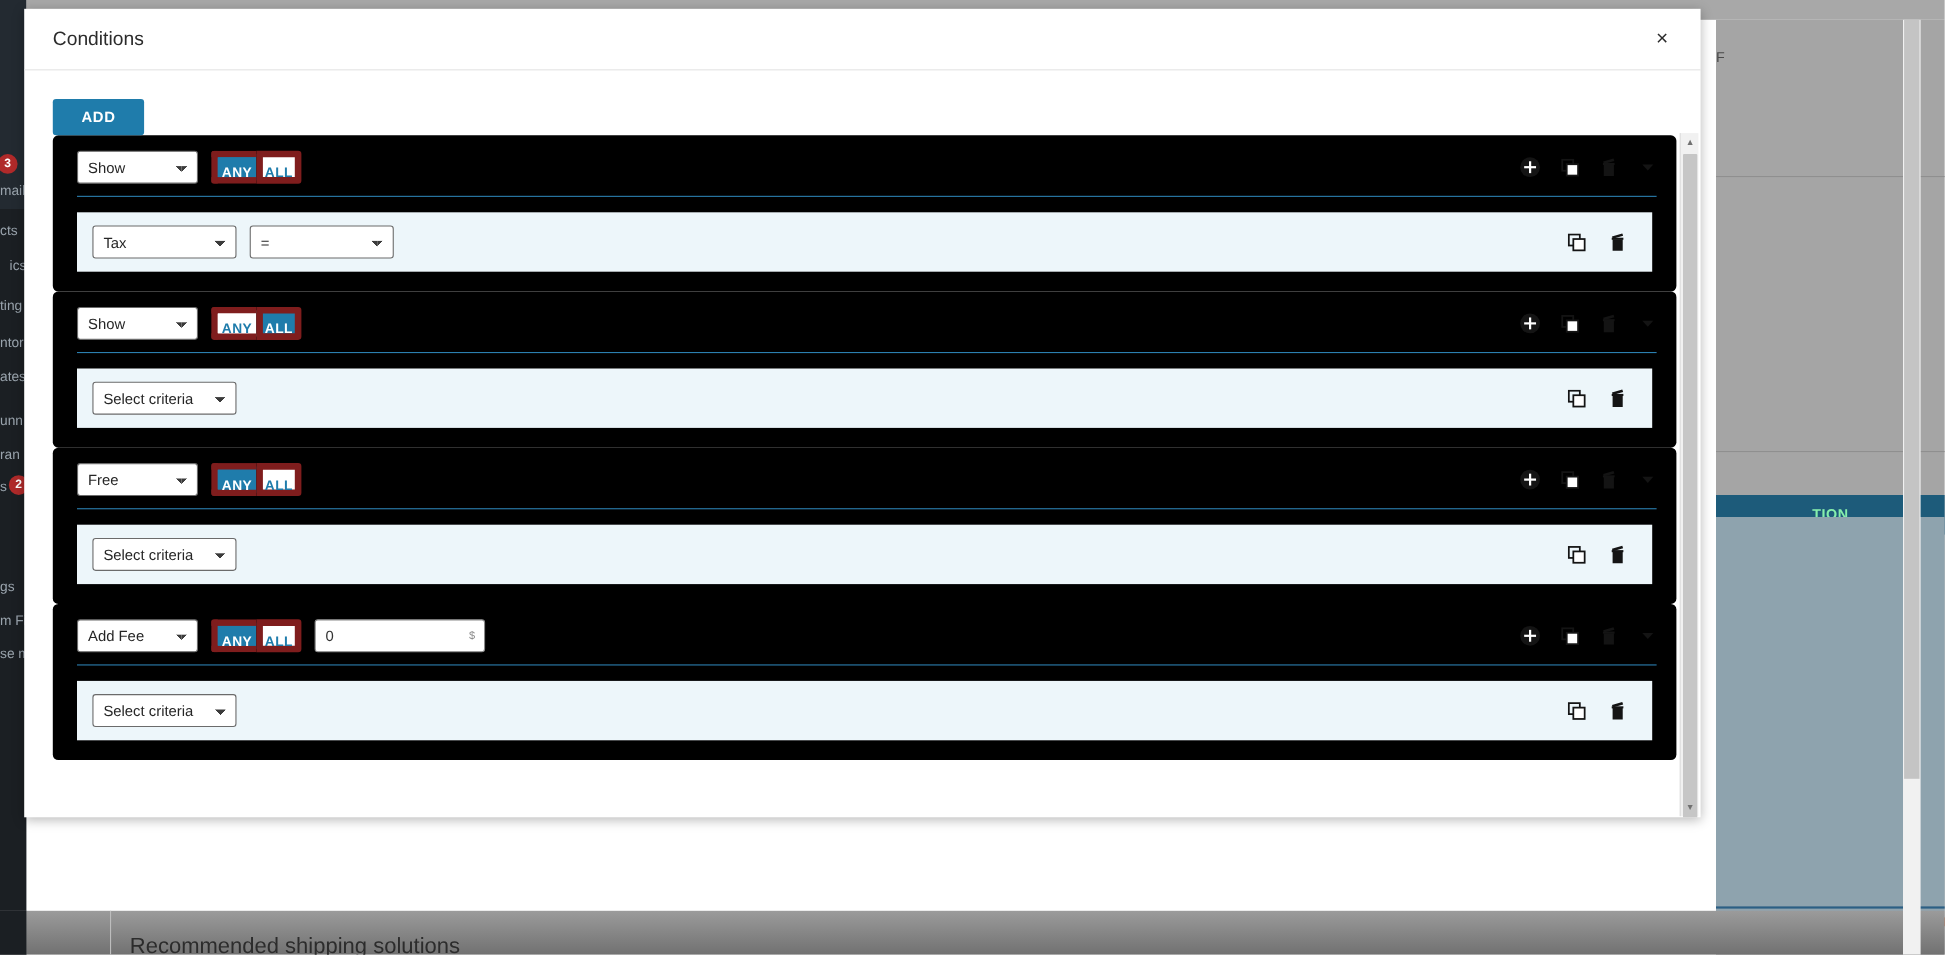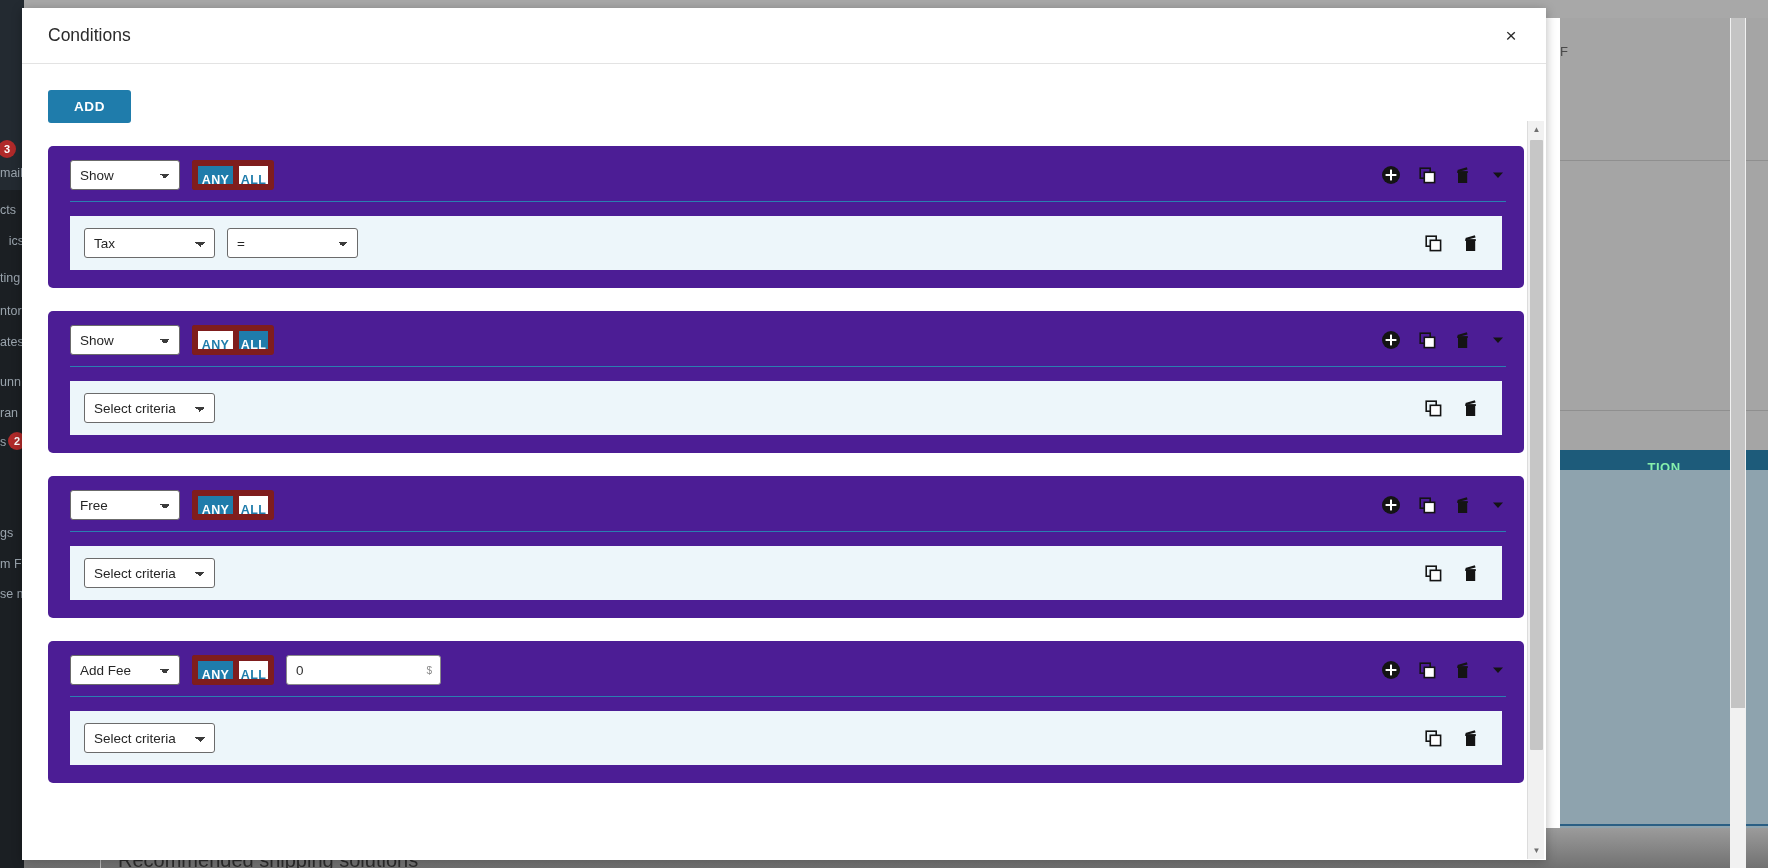--- a/index.html
+++ b/index.html
@@ -74,21 +74,21 @@
     position: absolute; left: 118px; bottom: -4px;
     font-size: 20px; color: #2c2c2c; white-space: nowrap;
   }
   .bg-bottom-divider {
     position: absolute; left: 100px; bottom: 0; width: 1px; height: 40px; background: #bdbdbd;
   }
 
   
   .modal {
     position: absolute; left: 22px; top: 8px;
-    width: 1524px; height: 852px;
+    width: 1524px; height: 735px;
     background: #ffffff;
     box-shadow: 0 2px 10px rgba(0,0,0,.28);
     display: flex; flex-direction: column;
   }
   .modal-header {
     height: 56px; flex: 0 0 56px;
     display: flex; align-items: center; justify-content: space-between;
     padding: 0 22px 0 26px;
     border-bottom: 1px solid #e3e3e3;
   }
@@ -107,22 +107,22 @@
   .add-btn {
     display: inline-block; background: #1f7cab; color: #ffffff;
     border: none; border-radius: 3px;
     font-size: 13.5px; font-weight: bold; letter-spacing: .6px;
     padding: 0 26px; height: 33px; line-height: 33px; cursor: pointer;
     font-family: "Liberation Sans", sans-serif;
   }
 
   
   .group {
-    background: #4c1d95; border-radius: 5px;
-    margin-top: 23px; padding: 0 0 18px 0;
+    background: #000000; border-radius: 5px;
+    padding: 0 0 18px 0;
   }
   .group-head {
     display: flex; align-items: center;
     padding: 14px 18px 12px 22px;
     position: relative;
   }
   .group-head::after {
     content: ""; position: absolute; left: 22px; right: 18px; bottom: 0;
     height: 1px; background: #2b7fb0;
   }

